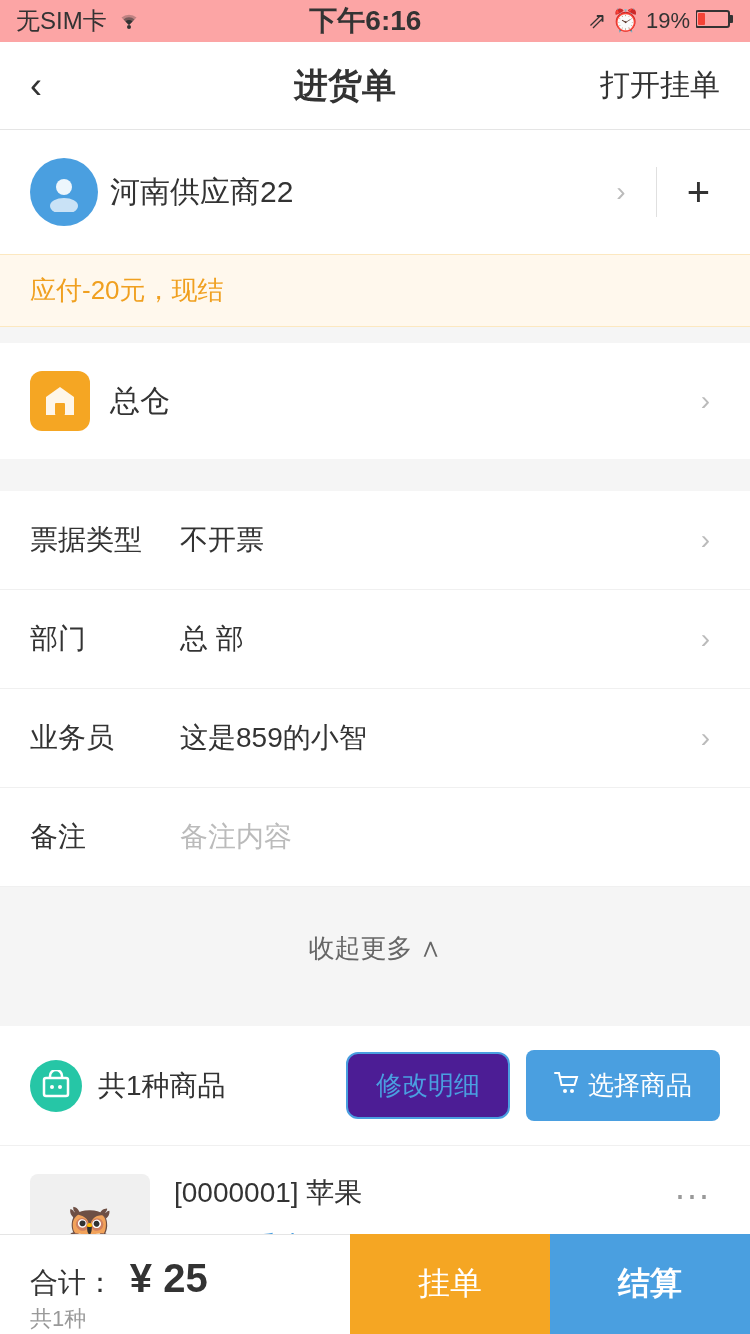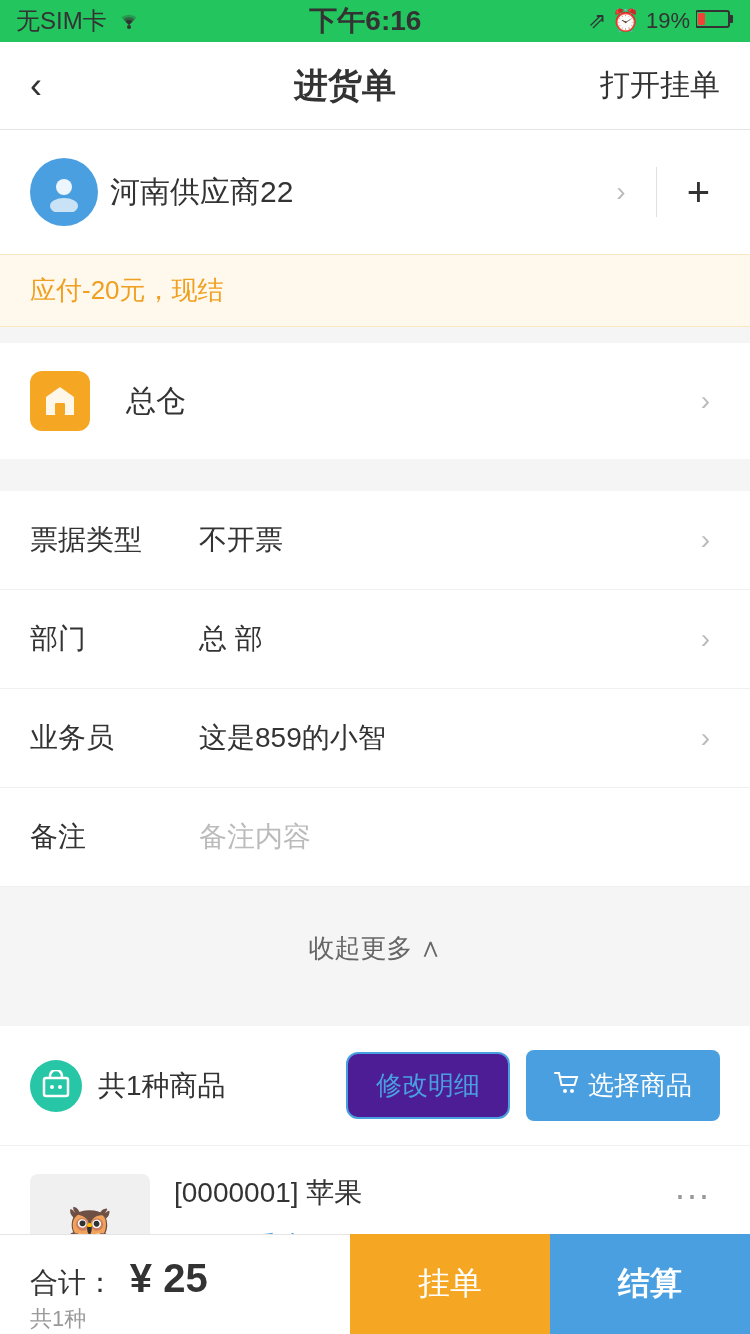--- a/index.html
+++ b/index.html
@@ -12,21 +12,21 @@
       font-size: 28px;
       color: #333;
       overflow-x: hidden;
     }
 
     
     .status-bar {
       display: flex;
       align-items: center;
       justify-content: space-between;
-      background: #22c55e;
+      background: #fca5a5;
       height: 42px;
       padding: 0 16px;
       font-size: 24px;
       font-weight: 500;
     }
     .status-left { display: flex; align-items: center; gap: 8px; }
     .status-center { font-size: 28px; font-weight: 600; }
     .status-right { display: flex; align-items: center; gap: 6px; font-size: 22px; }
 
     
@@ -121,21 +121,20 @@
       border-bottom: 1px solid #fce8c0;
     }
 
     
     .warehouse-row {
       display: flex;
       align-items: center;
       padding: 28px 30px;
       background: #fff;
       margin-top: 16px;
-      gap: 16px;
     }
     .warehouse-icon {
       width: 60px;
       height: 60px;
       border-radius: 12px;
       background: #f5a623;
       display: flex;
       align-items: center;
       justify-content: center;
       color: white;
@@ -150,21 +149,20 @@
     }
 
     
     .form-row {
       display: flex;
       align-items: center;
       padding: 30px;
       background: #fff;
       border-bottom: 1px solid #f0f0f0;
       cursor: pointer;
-      gap: 19px;
     }
     .form-label {
       font-size: 28px;
       color: #333;
       width: 130px;
       flex-shrink: 0;
     }
     .form-value {
       flex: 1;
       font-size: 28px;

